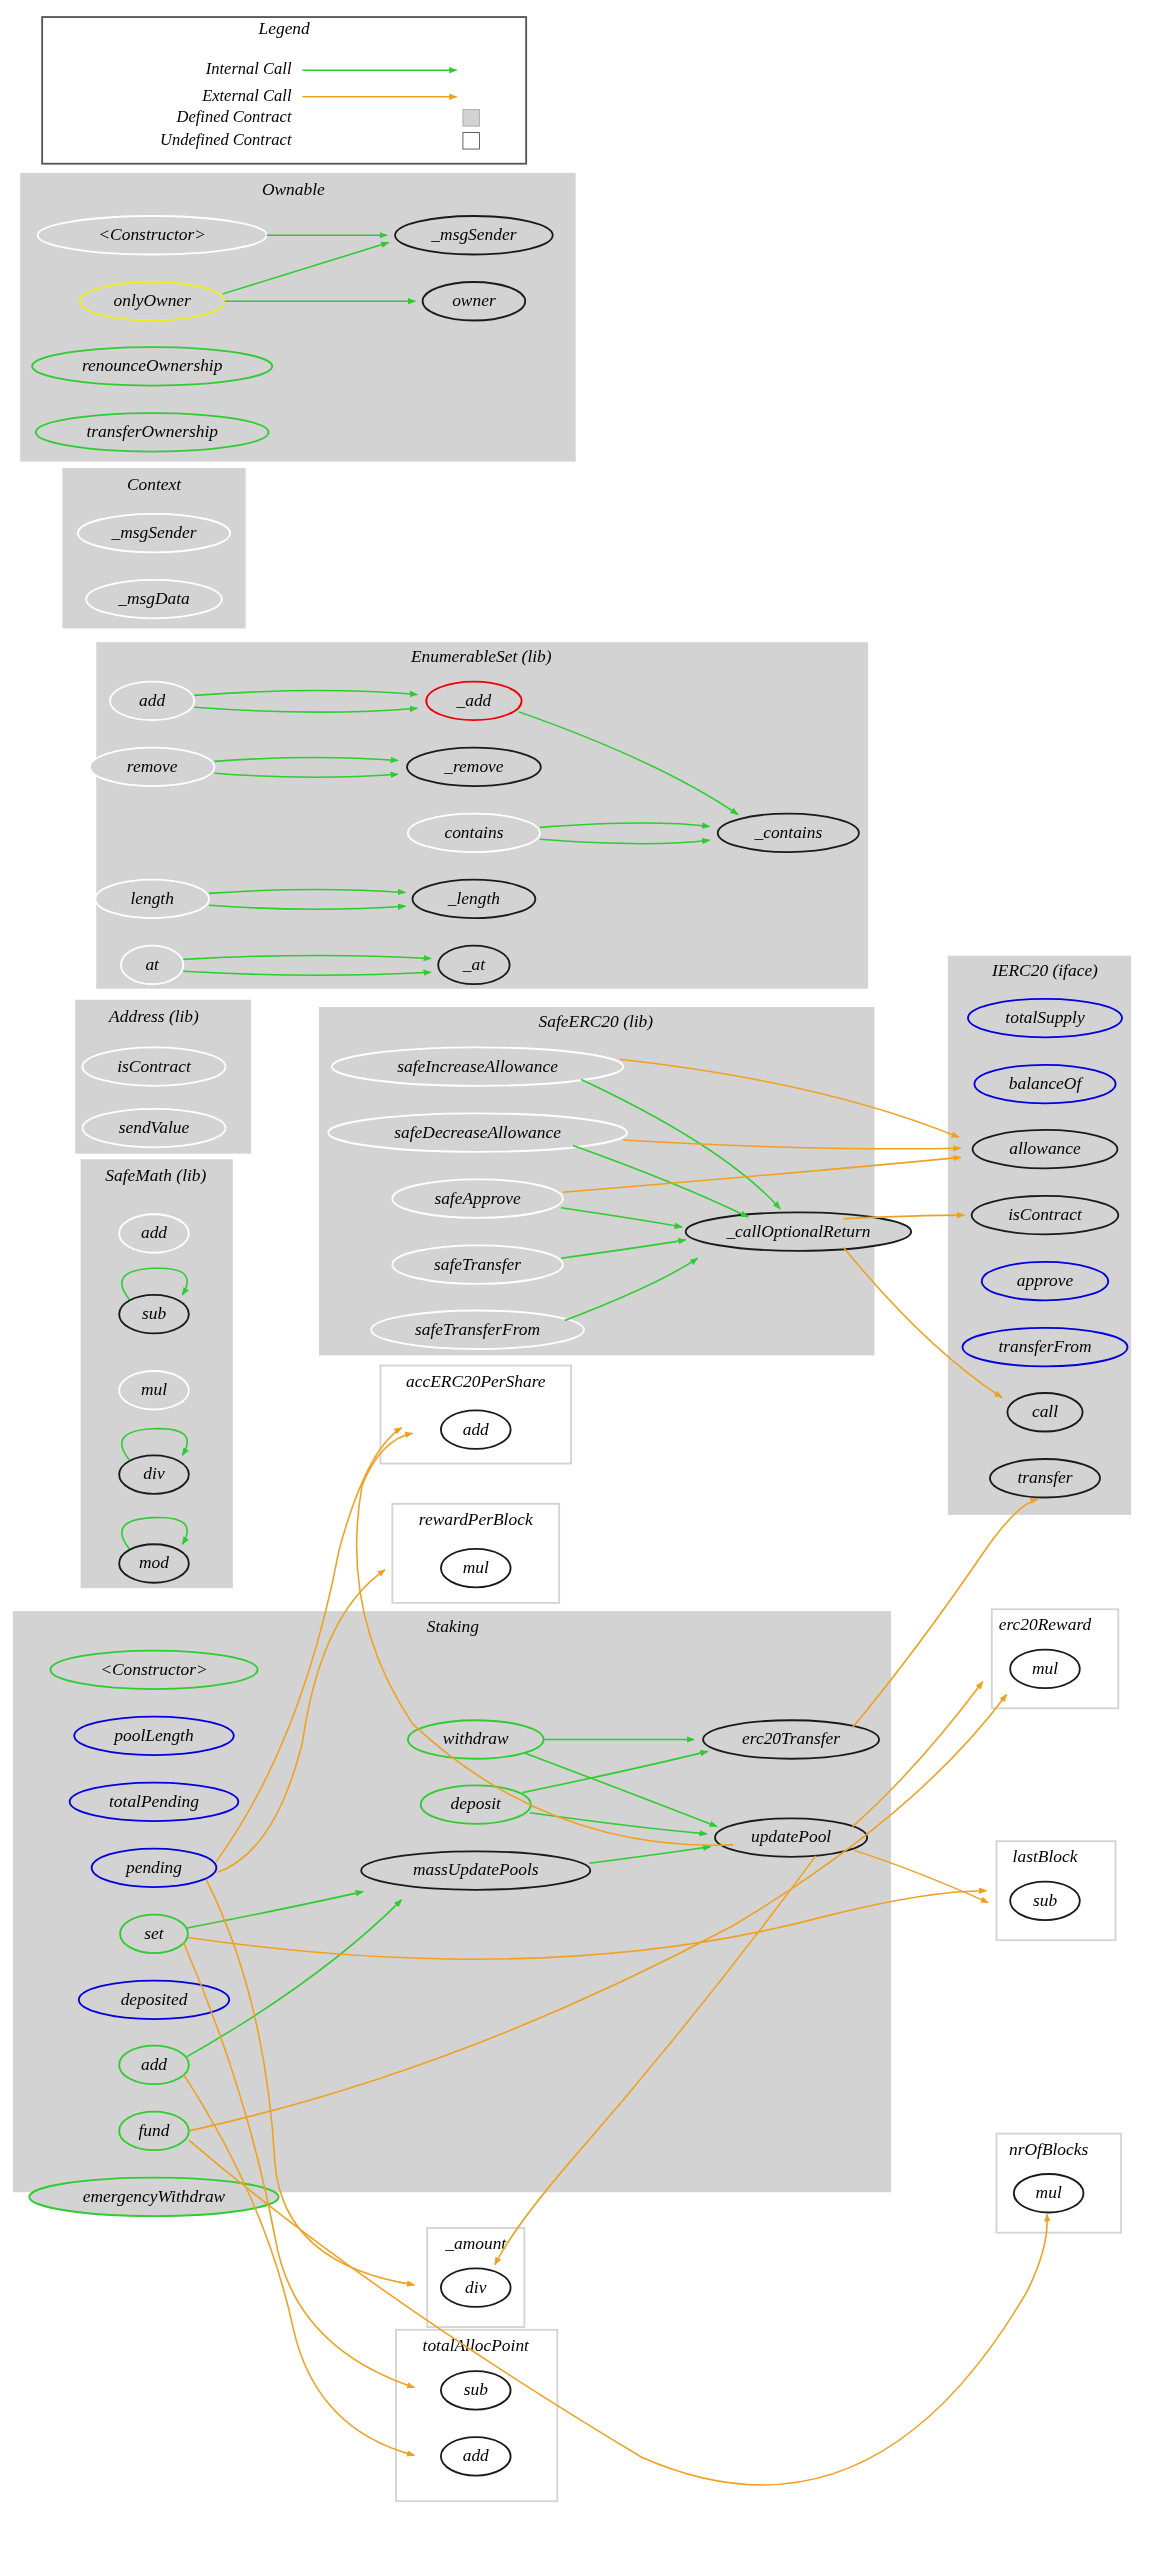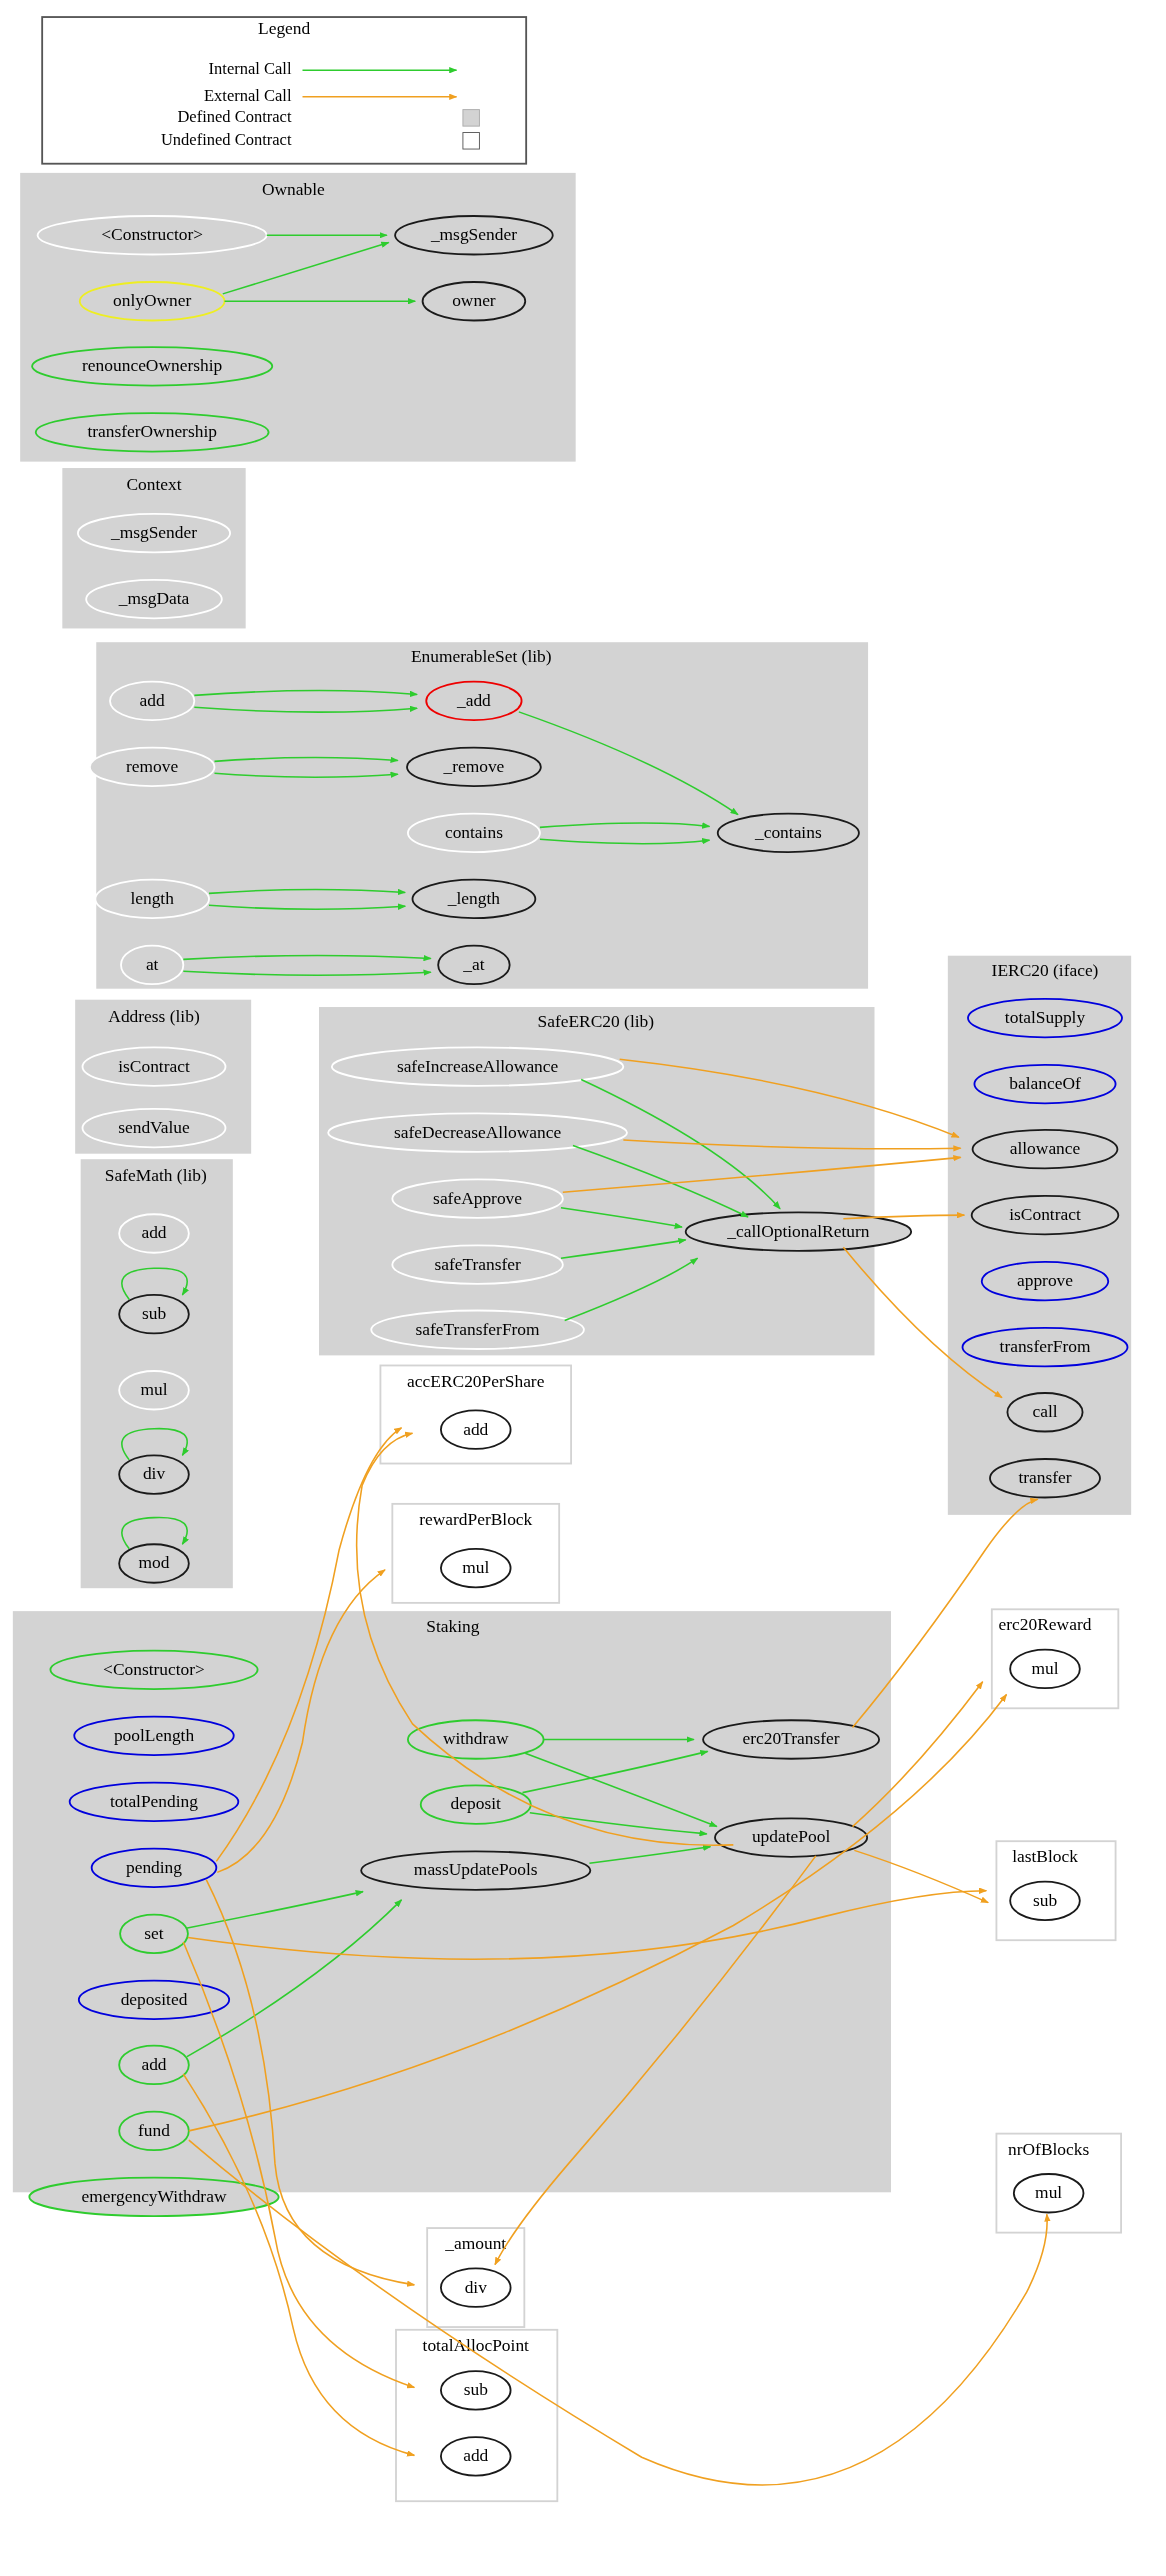--- a/index.html
+++ b/index.html
@@ -1,17 +1,17 @@
 <!DOCTYPE html>
 <html style="font-size:14.7px"><head>
 <meta charset="utf-8">
 <style>
   html,body{margin:0;padding:0;background:#ffffff;}
   body{width:1166px;height:2576px;font-family:"Liberation Serif",serif;}
-  #stage{position:relative;width:1166px;height:2576px;overflow:hidden;}
+  #stage{position:relative;width:1166px;height:2576px;overflow:hidden;font-style:italic;}
   svg#graph{position:absolute;left:0;top:0;width:1166px;height:2576px;}
   text{font-family:"Liberation Serif",serif;fill:#000;}
   .cluster-label{font-size:19px;text-anchor:middle;}
   .node-label{font-size:19px;text-anchor:middle;dominant-baseline:middle;}
   .legend-label{font-size:18px;text-anchor:end;dominant-baseline:middle;}
   .cluster-box{fill:#d3d3d3;stroke:none;}
   .cluster-box-open{fill:#ffffff;stroke:#d3d3d3;stroke-width:2;}
   .legend-box{fill:#ffffff;stroke:#555555;stroke-width:2;}
   ellipse{fill:#d3d3d3;}
   ellipse.on-white{fill:#ffffff;}

